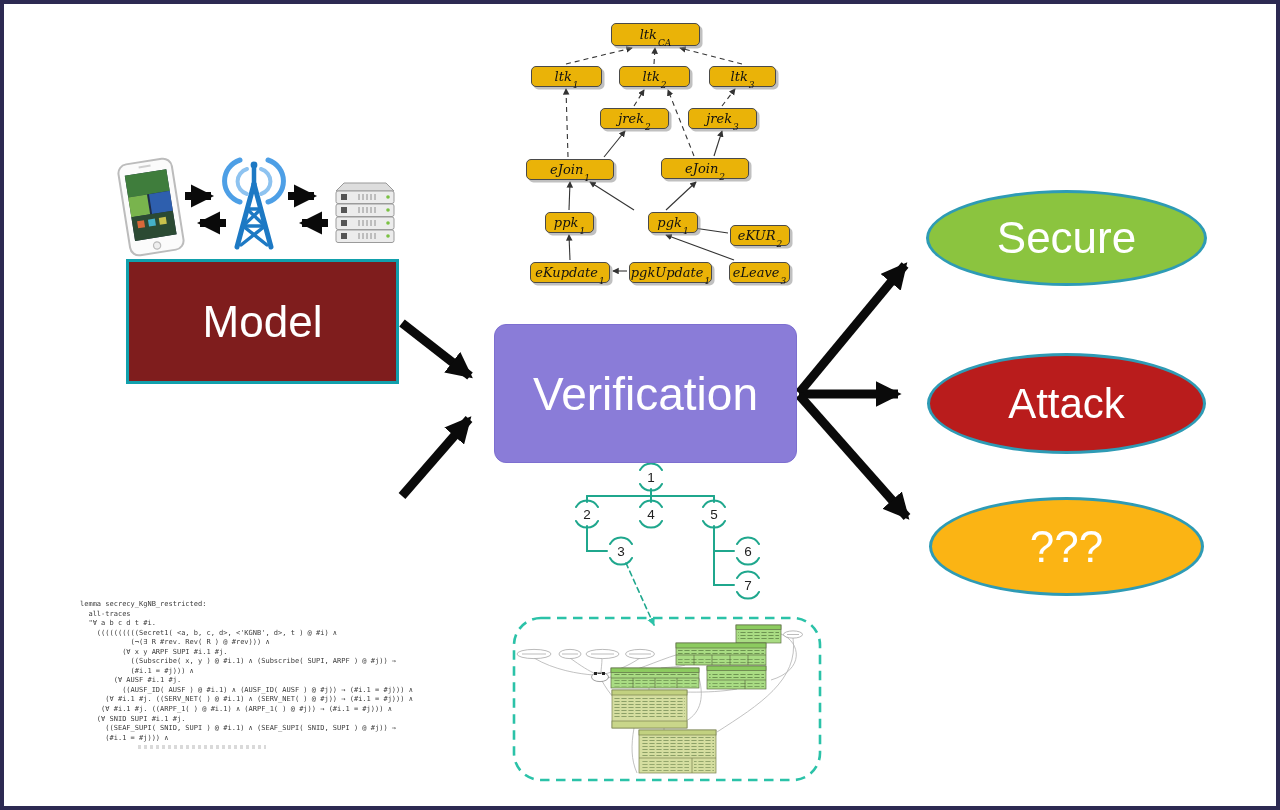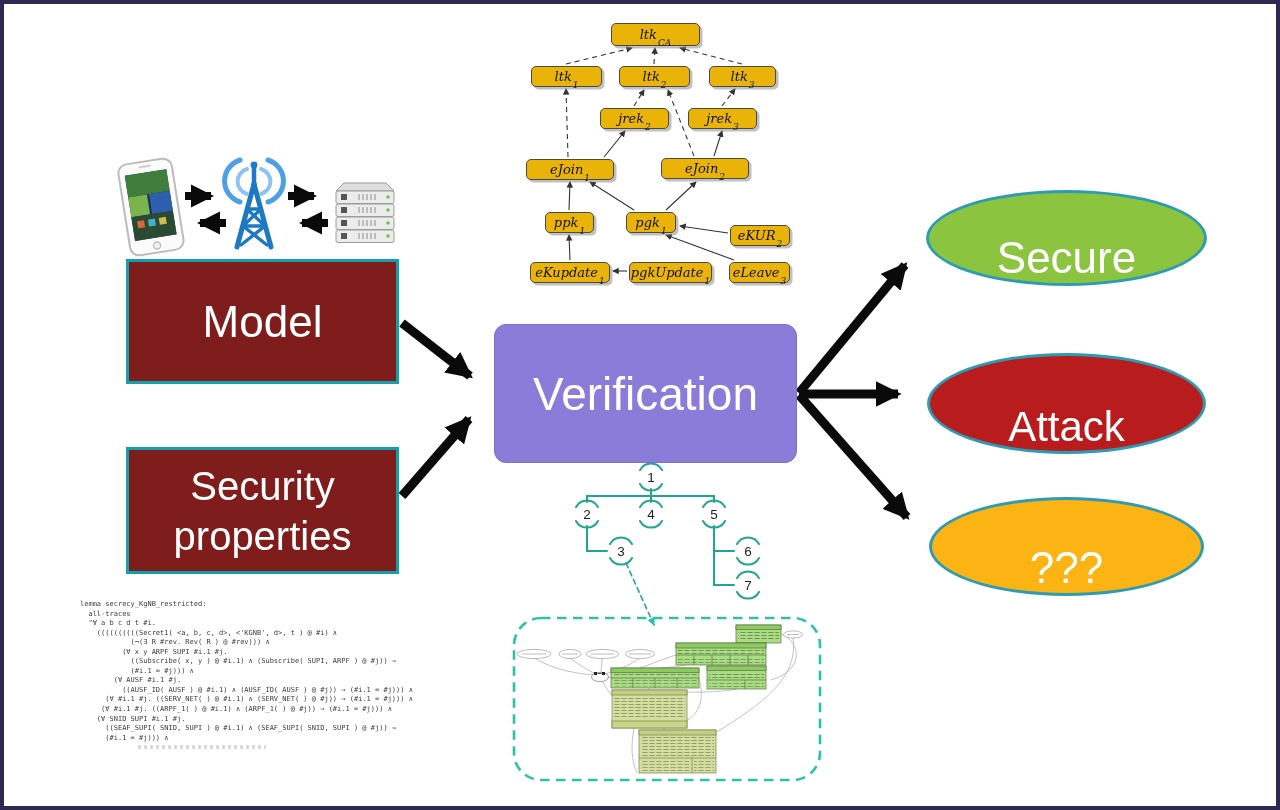--- a/index.html
+++ b/index.html
@@ -23,21 +23,21 @@
   .flow-box {
     position:absolute; display:flex; align-items:center; justify-content:center;
     text-align:center; color:#ffffff;
   }
   .input-box  { background:#7f1d1d; border:3px solid #11A0AC; font-size:44px; }
   .input-box.two-line { font-size:40px; line-height:1.25; }
   .process-box{ background:#8A7CD8; border:1px solid #7d6fd0; border-radius:12px; font-size:46px; }
 
   
   .outcome {
-    position:absolute; display:flex; align-items:flex-end; justify-content:center;
+    position:absolute; display:flex; align-items:center; justify-content:center;
     border-radius:50%; color:#fff; font-size:44px; border:3px solid #2E9BB5;
   }
 
   
   .lemma { position:absolute; left:76px; top:579px; width:360px;
     font-family:"DejaVu Sans Mono", monospace; font-size:7px; line-height:9.55px;
     color:#3a3a3a;margin-top:17px; }
   .lemma div { white-space:pre; }
   .lemma-fade { margin-left:58px; margin-top:2px; width:128px; height:4px; opacity:.22;
     background:repeating-linear-gradient(90deg,#555 0 3px,transparent 3px 6px); }
@@ -237,21 +237,21 @@
         <sub>1</sub>
       </div>
     <div class="kh-node" style="left:657px;top:154px;width:88px;height:21px">
         <i>eJoin</i>
         <sub>2</sub>
       </div>
     <div class="kh-node" style="left:541px;top:208px;width:49px;height:21px">
         <i>ppk</i>
         <sub>1</sub>
       </div>
-    <div class="kh-node" style="left:622px;top:208px;width:50px;height:21px">
+    <div class="kh-node" style="left:644px;top:208px;width:50px;height:21px">
         <i>pgk</i>
         <sub>1</sub>
       </div>
     <div class="kh-node" style="left:726px;top:221px;width:60px;height:21px">
         <i>eKUR</i>
         <sub>2</sub>
       </div>
     <div class="kh-node" style="left:526px;top:258px;width:80px;height:21px">
         <i>eKupdate</i>
         <sub>1</sub>
@@ -263,26 +263,20 @@
     <div class="kh-node" style="left:725px;top:258px;width:61px;height:21px">
         <i>eLeave</i>
         <sub>3</sub>
       </div>
   </div>
 
   <div class="flow-box input-box" style="left:122px;top:255px;width:273px;height:125px">
     <span>Model</span>
   </div>
 
-  <div class="flow-box input-box two-line" style="left:122px;top:443px;width:273px;height:127px">
-    <span>
-      <span>Security</span><br>
-      <span>properties</span>
-    </span>
-  </div>
 
   <div class="flow-box process-box" style="left:490px;top:320px;width:303px;height:139px">
     <span>Verification</span>
   </div>
 
   <div class="outcome" style="left:922px;top:186px;width:281px;height:96px;background:#8BC43F">
     <span>Secure</span>
   </div>
   <div class="outcome" style="left:923px;top:349px;width:279px;height:101px;background:#b91c1c;font-size:42px">
     <span>Attack</span>

